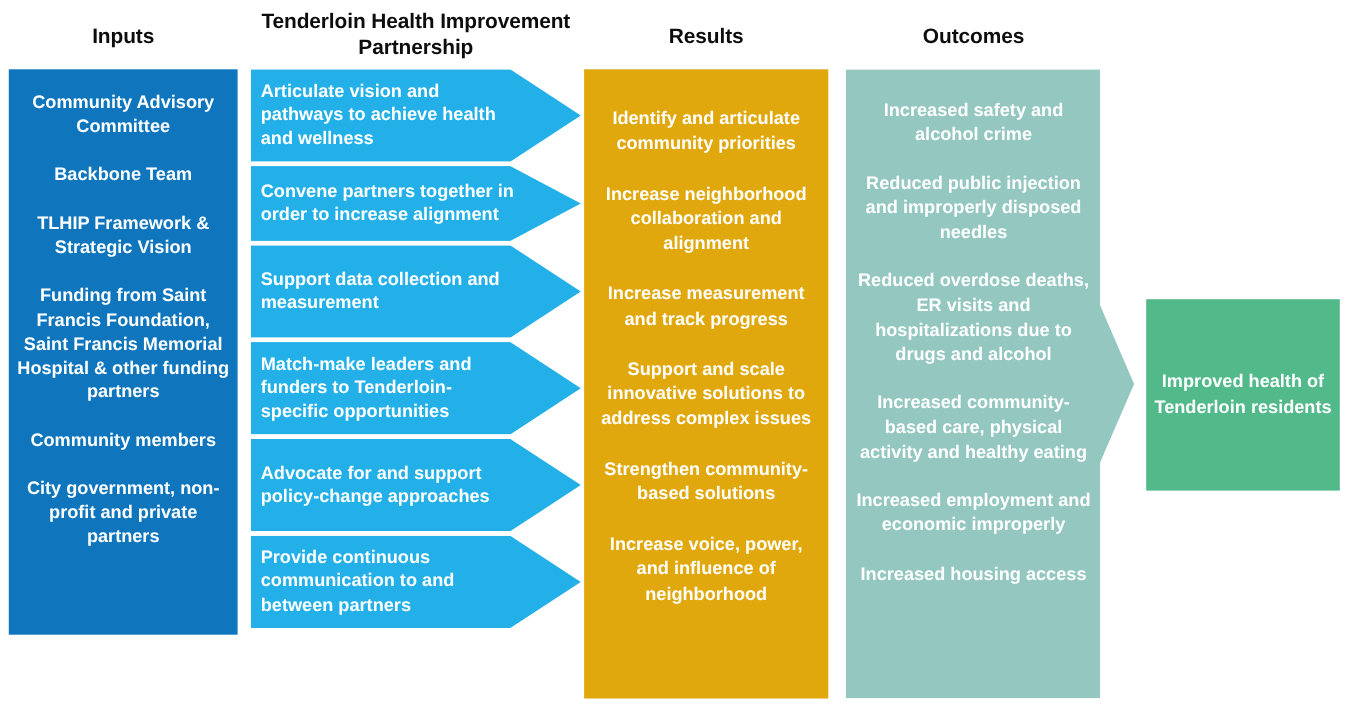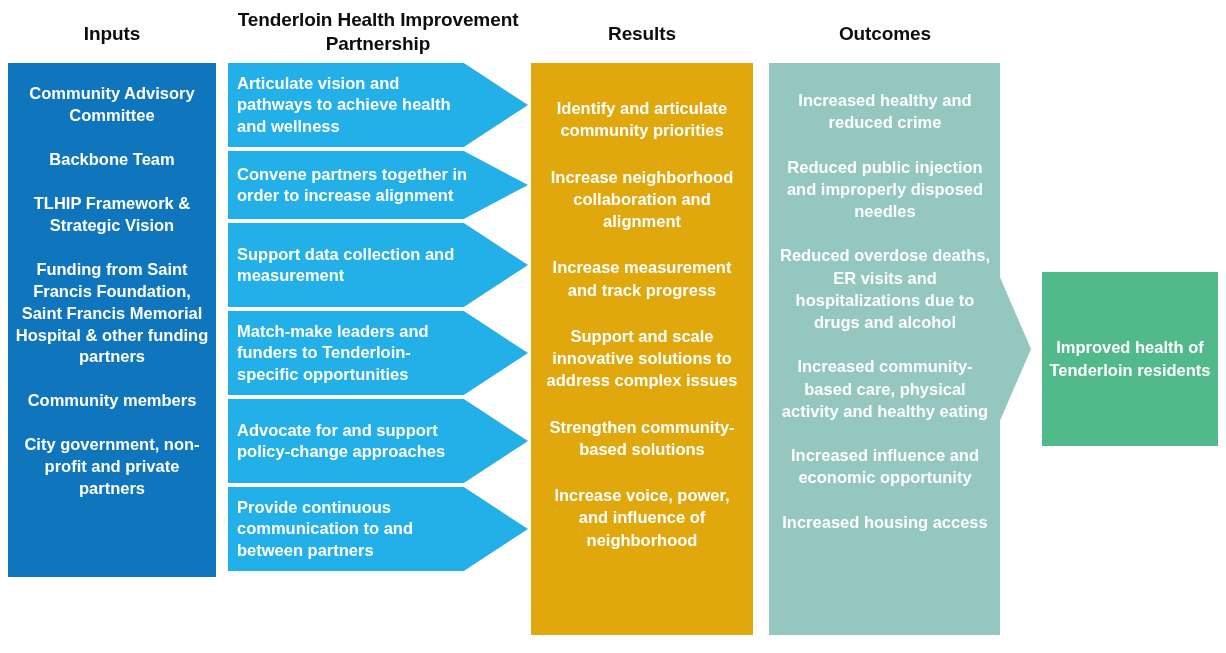--- a/index.html
+++ b/index.html
@@ -187,25 +187,25 @@
   <div class="col-box" id="results-box">
     <div class="item">Identify and articulate community priorities</div>
     <div class="item">Increase neighborhood collaboration and alignment</div>
     <div class="item">Increase measurement and track progress</div>
     <div class="item">Support and scale innovative solutions to address complex issues</div>
     <div class="item">Strengthen community-based solutions</div>
     <div class="item">Increase voice, power, and influence of neighborhood</div>
   </div>
 
   <div class="col-box" id="outcomes-box">
-    <div class="item">Increased healthy and reduced crime</div>
+    <div class="item">Increased safety and alcohol crime</div>
     <div class="item">Reduced public injection and improperly disposed needles</div>
     <div class="item">Reduced overdose deaths, ER visits and hospitalizations due to drugs and alcohol</div>
     <div class="item">Increased community-based care, physical activity and healthy eating</div>
-    <div class="item">Increased influence and economic opportunity</div>
+    <div class="item">Increased employment and economic improperly</div>
     <div class="item">Increased housing access</div>
   </div>
 
   <div class="col-box" id="impact-box">
     <span>Improved health of Tenderloin residents</span>
   </div>
 
 </div>
 
 </body></html>

